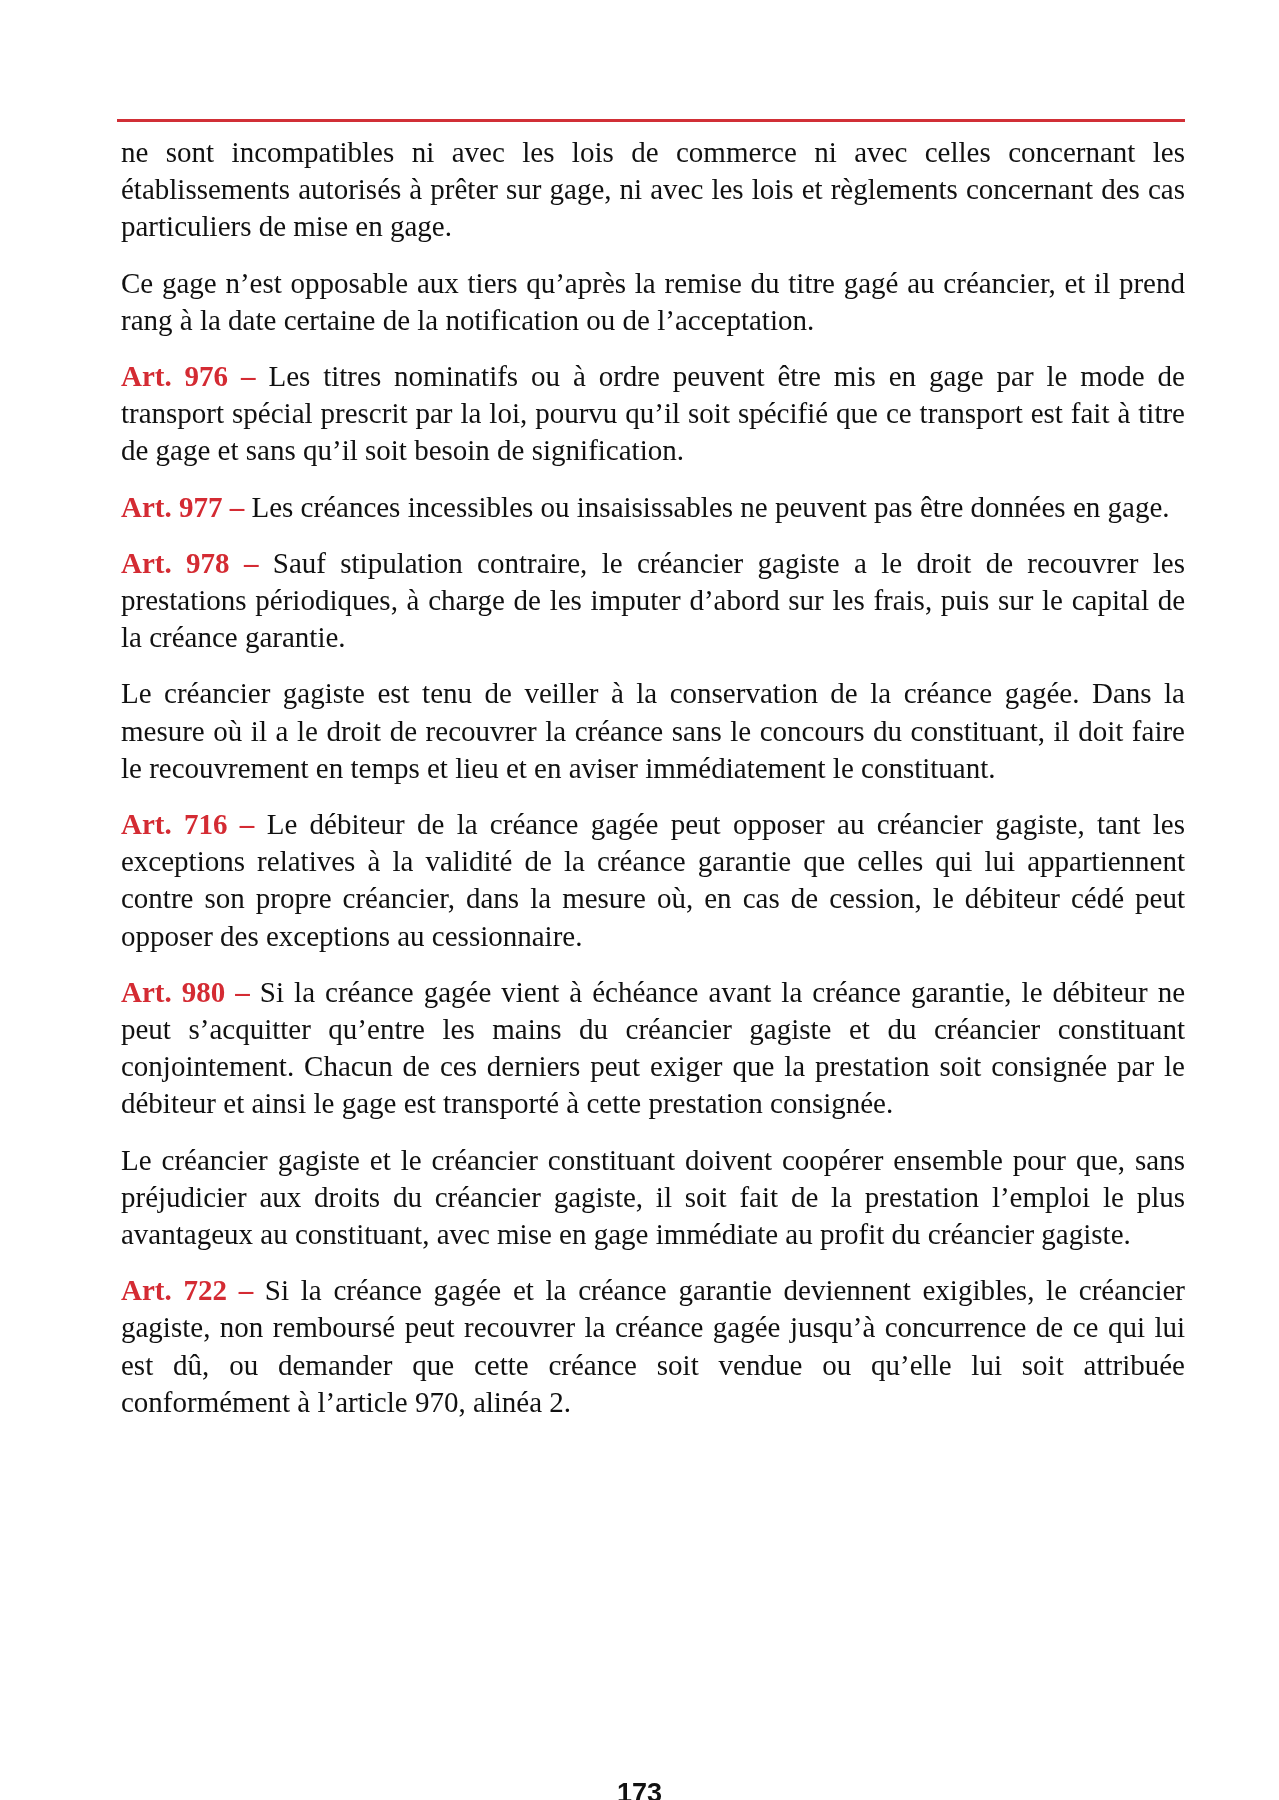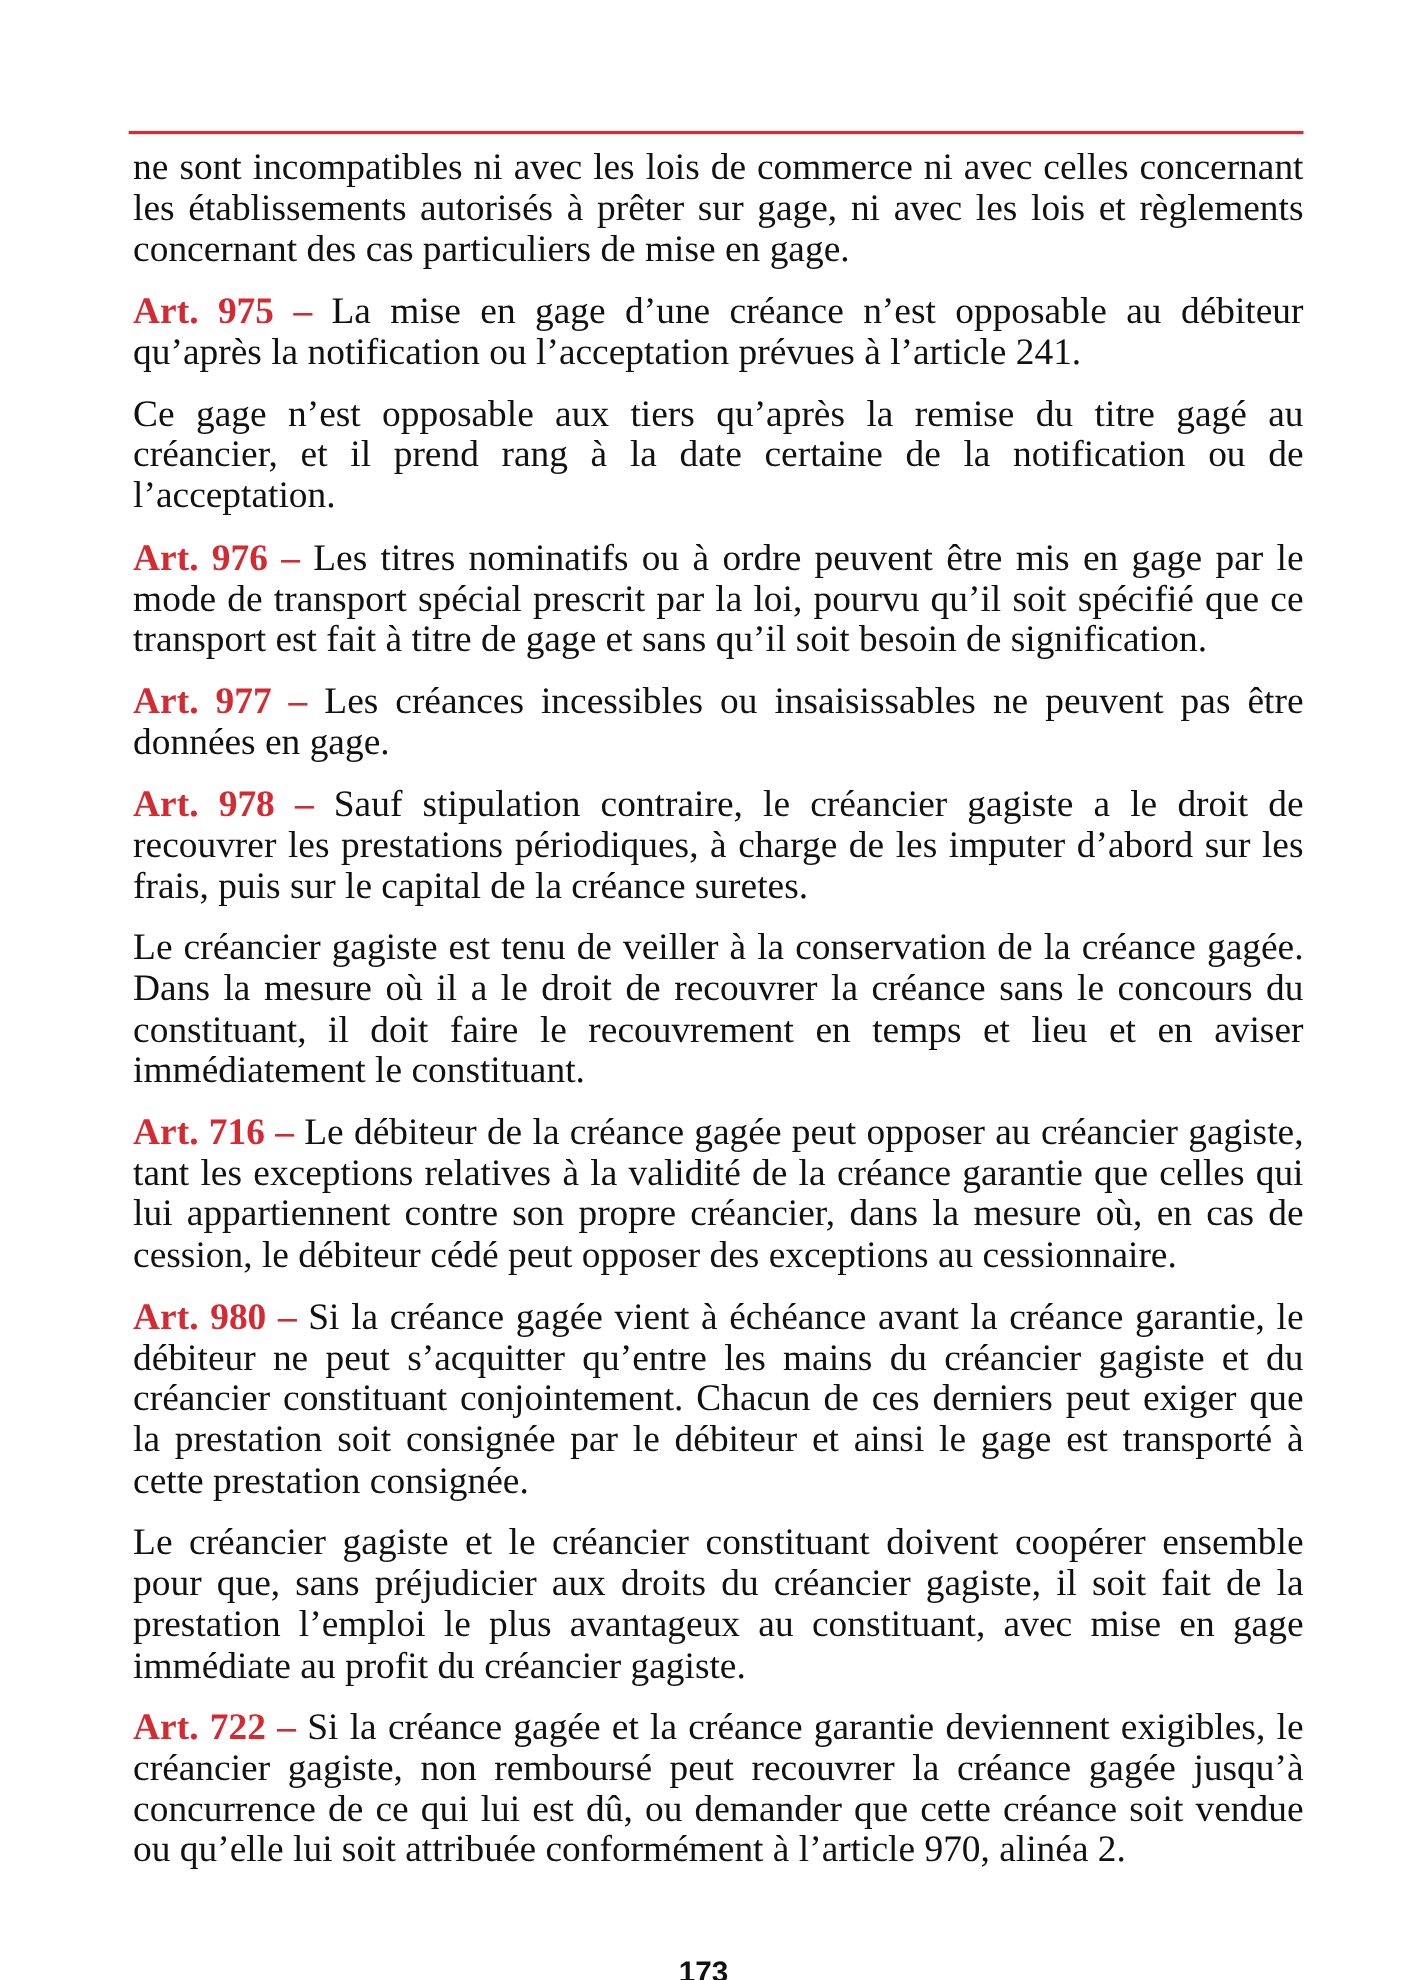--- a/index.html
+++ b/index.html
@@ -10,43 +10,42 @@
     display: flex; justify-content: space-between; align-items: baseline;
     font-family: "Liberation Sans", sans-serif; font-size: 25px; color: #d12f36;
     line-height: 30px;
   }
   .header-rule {
     position: absolute; left: 117px; top: 119px; width: 1068px; height: 3px;
     background: #d12f36;
   }
   .content {
     position: absolute; left: 121px; top: 134px; width: 1064px;
-    font-family: "Liberation Serif", serif; font-size: 34px; line-height: 37.2px;
+    font-family: "Liberation Serif", serif; font-size: 29px; line-height: 37.2px;
     color: #111; text-align: justify;
   }
   .content p { margin: 0 0 19px 0; }
   .art-num { color: #d42b33; font-weight: bold; }
   .page-number {
     position: absolute; left: 0; width: 1279px; top: 1778px; text-align: center;
     font-family: "Liberation Sans", sans-serif; font-size: 27px; font-weight: bold; color: #111;
   }
 </style>
 </head>
 <body>
 
 <div class="page">
   <div class="header-rule"></div>
 
   <div class="content">
     <p><span class="art-num"></span><span>ne sont incompatibles ni avec les lois de commerce ni avec celles concernant les établissements autorisés à prêter sur gage, ni avec les lois et règlements concernant des cas particuliers de mise en gage.</span></p>
-    <p><span class="art-num">Art. 975 –</span><span> La mise en gage d’une créance n’est opposable au débiteur qu’après la notification ou l’acceptation prévues à l’article 241.</span></p>
     <p><span class="art-num"></span><span>Ce gage n’est opposable aux tiers qu’après la remise du titre gagé au créancier, et il prend rang à la date certaine de la notification ou de l’acceptation.</span></p>
     <p><span class="art-num">Art. 976 –</span><span> Les titres nominatifs ou à ordre peuvent être mis en gage par le mode de transport spécial prescrit par la loi, pourvu qu’il soit spécifié que ce transport est fait à titre de gage et sans qu’il soit besoin de signification.</span></p>
     <p><span class="art-num">Art. 977 –</span><span> Les créances incessibles ou insaisissables ne peuvent pas être données en gage.</span></p>
-    <p><span class="art-num">Art. 978 –</span><span> Sauf stipulation contraire, le créancier gagiste a le droit de recouvrer les prestations périodiques, à charge de les imputer d’abord sur les frais, puis sur le capital de la créance suretes.</span></p>
+    <p><span class="art-num">Art. 978 –</span><span> Sauf stipulation contraire, le créancier gagiste a le droit de recouvrer les prestations périodiques, à charge de les imputer d’abord sur les frais, puis sur le capital de la créance garantie.</span></p>
     <p><span class="art-num"></span><span>Le créancier gagiste est tenu de veiller à la conservation de la créance gagée. Dans la mesure où il a le droit de recouvrer la créance sans le concours du constituant, il doit faire le recouvrement en temps et lieu et en aviser immédiatement le constituant.</span></p>
     <p><span class="art-num">Art. 716 –</span><span> Le débiteur de la créance gagée peut opposer au créancier gagiste, tant les exceptions relatives à la validité de la créance garantie que celles qui lui appartiennent contre son propre créancier, dans la mesure où, en cas de cession, le débiteur cédé peut opposer des exceptions au cessionnaire.</span></p>
     <p><span class="art-num">Art. 980 –</span><span> Si la créance gagée vient à échéance avant la créance garantie, le débiteur ne peut s’acquitter qu’entre les mains du créancier gagiste et du créancier constituant conjointement. Chacun de ces derniers peut exiger que la prestation soit consignée par le débiteur et ainsi le gage est transporté à cette prestation consignée.</span></p>
     <p><span class="art-num"></span><span>Le créancier gagiste et le créancier constituant doivent coopérer ensemble pour que, sans préjudicier aux droits du créancier gagiste, il soit fait de la prestation l’emploi le plus avantageux au constituant, avec mise en gage immédiate au profit du créancier gagiste.</span></p>
     <p><span class="art-num">Art. 722 –</span><span> Si la créance gagée et la créance garantie deviennent exigibles, le créancier gagiste, non remboursé peut recouvrer la créance gagée jusqu’à concurrence de ce qui lui est dû, ou demander que cette créance soit vendue ou qu’elle lui soit attribuée conformément à l’article 970, alinéa 2.</span></p>
   </div>
 
   <div class="page-number">173</div>
 </div>
 

